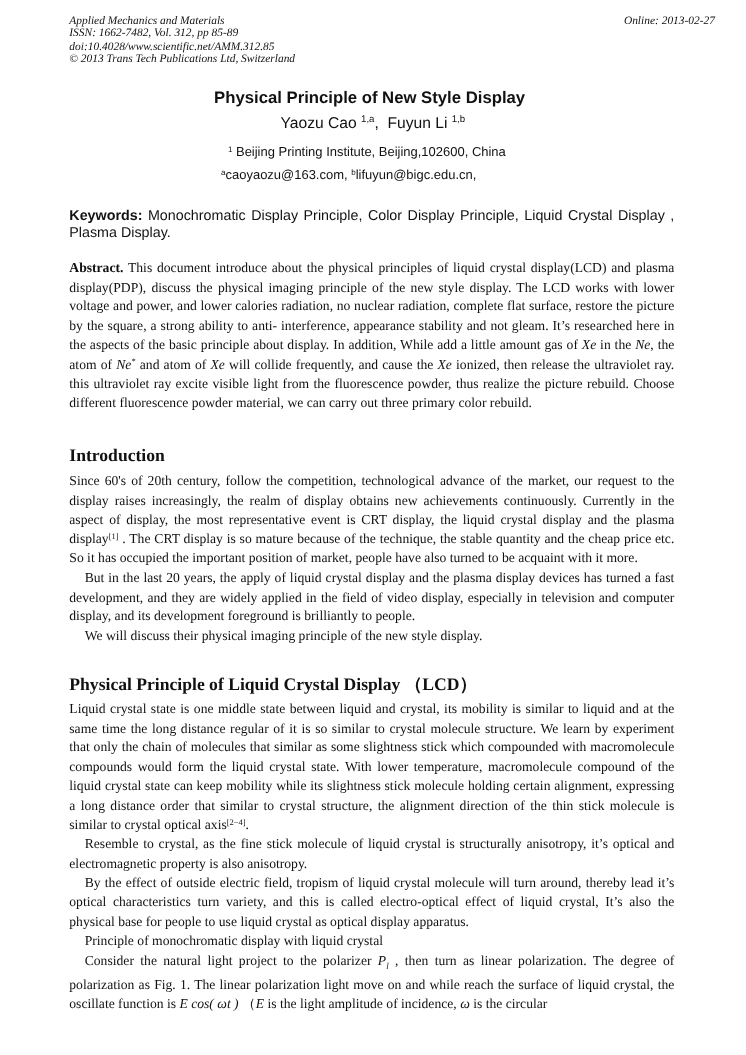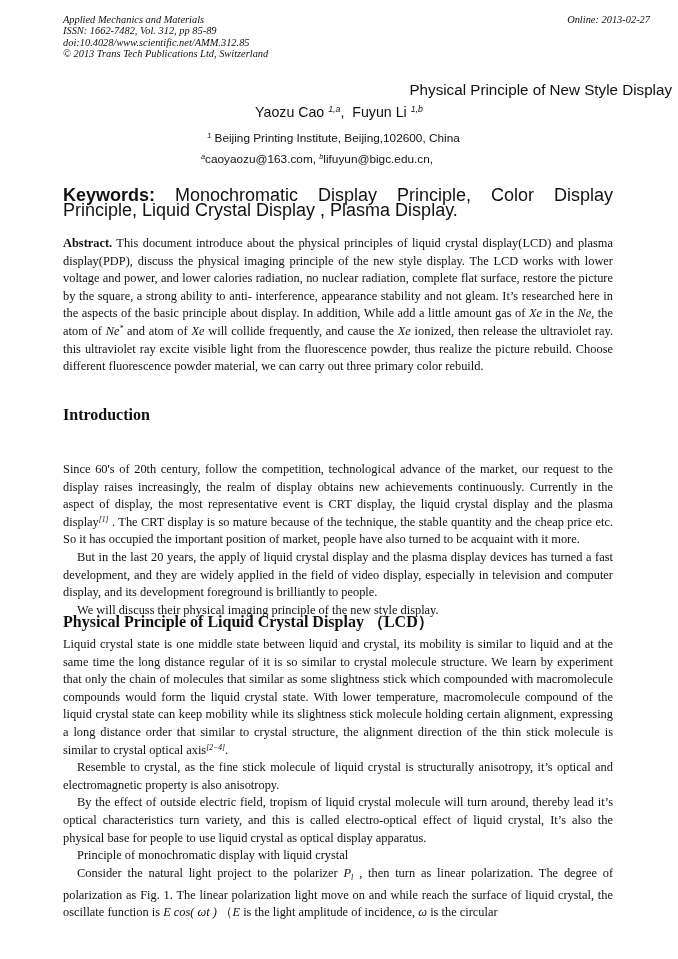--- a/index.html
+++ b/index.html
@@ -5,27 +5,27 @@
   html, body { margin: 0; padding: 0; background: #ffffff; }
   body { width: 678px; height: 959px; position: relative; overflow: hidden; color: #111; }
   .page { position: absolute; left: 0; top: 0; width: 678px; height: 959px; background: #fff; padding-left: 23px; }
   .serif { font-family: "Liberation Serif", "DejaVu Serif", serif; }
   .sans { font-family: "Liberation Sans", "DejaVu Sans", sans-serif; }
 
   .hdr-left { position: absolute; left: 63px; top: 14px; font-size: 10.4px; line-height: 11.4px; font-style: italic; }
   .hdr-left div { white-space: nowrap; }
   .hdr-right { position: absolute; right: 51px; top: 14px; font-size: 10.4px; line-height: 11.4px; font-style: italic; }
 
-  .title { position: absolute; left: 0; width: 672px; top: 81px; text-align: right; font-size: 15.2px; font-weight: normal; }
+  .title { position: absolute; left: 0; width: 672px; top: 81px; text-align: center; font-size: 15.2px; font-weight: bold; }
   .authors { position: absolute; left: 0; width: 678px; top: 104px; text-align: center; font-size: 14.2px; }
   .affil { position: absolute; left: 0; width: 667px; top: 131px; text-align: center; font-size: 11.8px; }
   .email { position: absolute; left: 0; width: 634px; top: 152px; text-align: center; font-size: 11.8px; }
-  sup { font-size: 0.62em; vertical-align: 0.55em; line-height: 0; font-style: italic; }
+  sup { font-size: 0.62em; vertical-align: 0.55em; line-height: 0; }
 
-  .kw { position: absolute; left: 63px; width: 550px; top: 188px; font-size: 18px; line-height: 15.4px; text-align: justify; }
+  .kw { position: absolute; left: 63px; width: 550px; top: 188px; font-size: 13px; line-height: 15.4px; text-align: justify; }
   .kw b { font-weight: bold; }
 
   .block { position: absolute; left: 63px; width: 550px; font-size: 12.4px; line-height: 17.6px; text-align: justify; }
   .block p { margin: 0; }
   .indent { text-indent: 14px; }
   .heading { position: absolute; left: 63px; font-size: 16px; font-weight: bold; }
   i { font-style: italic; }
 </style>
 </head>
 <body>
@@ -64,21 +64,21 @@
     <span>Monochromatic Display Principle, Color Display Principle, Liquid Crystal Display , Plasma Display.</span>
   </div>
 
   <div class="block serif" style="top:235px;">
     <p><b>Abstract.</b>
     <span>This document introduce about the physical principles of liquid crystal display(LCD) and plasma display(PDP), discuss the physical imaging principle of the new style display. The LCD works with lower voltage and power, and lower calories radiation, no nuclear radiation, complete flat surface, restore the picture by the square, a strong ability to anti- interference, appearance stability and not gleam. It’s researched here in the aspects of the basic principle about display. In addition, While add a little amount gas of </span><i>Xe</i><span> in the </span><i>Ne</i><span>, the atom of </span> <i>Ne</i><sup>*</sup><span> and atom of </span><i>Xe</i><span> will collide frequently, and cause the </span><i>Xe</i><span> ionized, then release the ultraviolet ray. this ultraviolet ray excite visible light from the fluorescence powder, thus realize the picture rebuild. Choose different fluorescence powder material, we can carry out three primary color rebuild.</span></p>
   </div>
 
   <div class="heading serif" style="top:406px;">Introduction</div>
 
-  <div class="block serif" style="top:429px;margin-top:32px;">
+  <div class="block serif" style="top:429px;">
     <p><span>Since 60's of 20th century, follow the competition, technological advance of the market, our request to the display raises increasingly, the realm of display obtains new achievements continuously. Currently in the aspect of display, the most representative event is CRT display, the liquid crystal display and the plasma display</span><sup>[1]</sup><span> . The CRT display is so mature because of the technique, the stable quantity and the cheap price etc. So it has occupied the important position of market, people have also turned to be acquaint with it more.</span></p>
     <p class="indent">But in the last 20 years, the apply of liquid crystal display and the plasma display devices has turned a fast development, and they are widely applied in the field of video display, especially in television and computer display, and its development foreground is brilliantly to people.</p>
     <p class="indent">We will discuss their physical imaging principle of the new style display.</p>
   </div>
 
   <div class="heading serif" style="top:612px;">Physical Principle of Liquid Crystal Display （LCD）</div>
 
   <div class="block serif" style="top:636px;">
     <p><span>Liquid crystal state is one middle state between liquid and crystal, its mobility is similar to liquid and at the same time the long distance regular of it is so similar to crystal molecule structure. We learn by experiment that only the chain of molecules that similar as some slightness stick which compounded with macromolecule compounds would form the liquid crystal state. With lower temperature, macromolecule compound of the liquid crystal state  can keep mobility while its slightness stick molecule holding certain alignment, expressing a long distance order that similar to crystal structure, the alignment direction of the thin stick molecule is similar to crystal optical axis</span><sup>[2−4]</sup><span>.</span></p>
     <p class="indent">Resemble to crystal, as the fine stick molecule of liquid crystal is structurally anisotropy, it’s optical and electromagnetic property is also anisotropy.</p>

